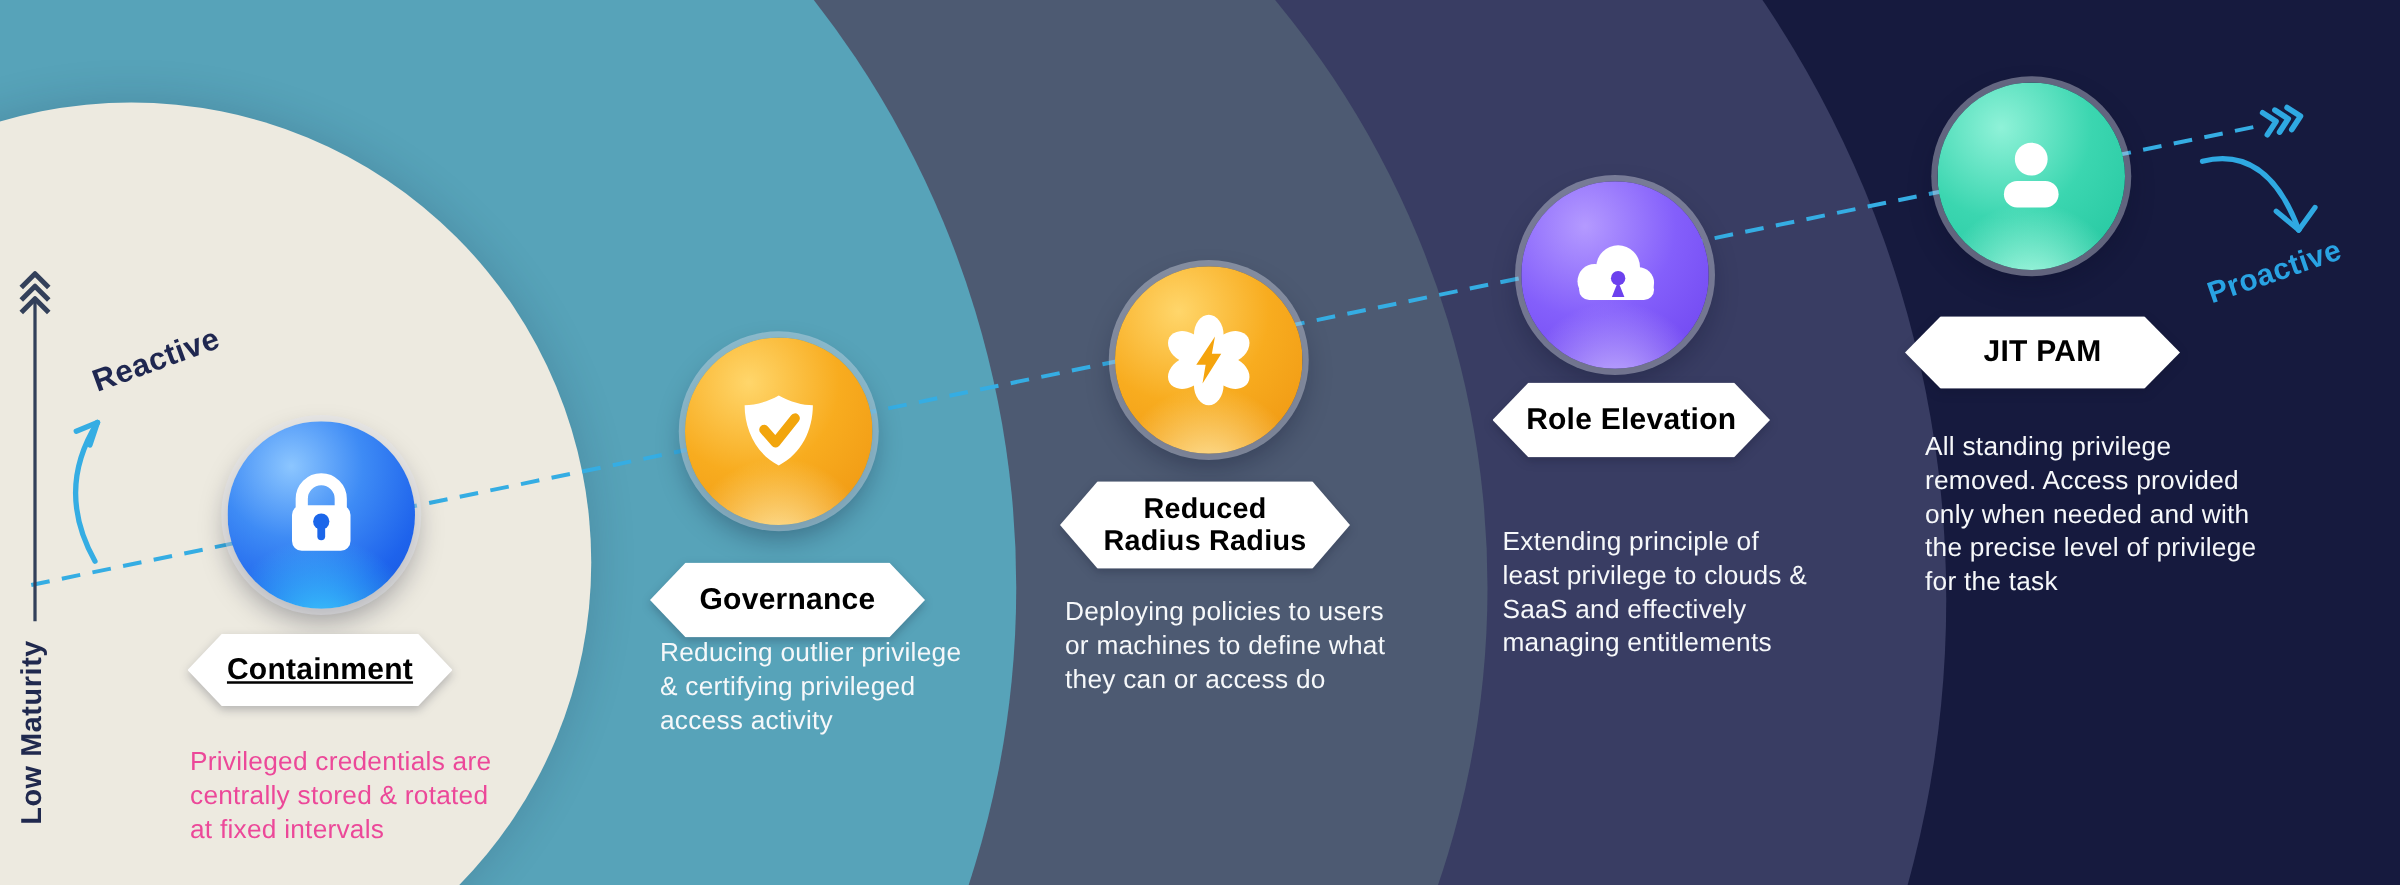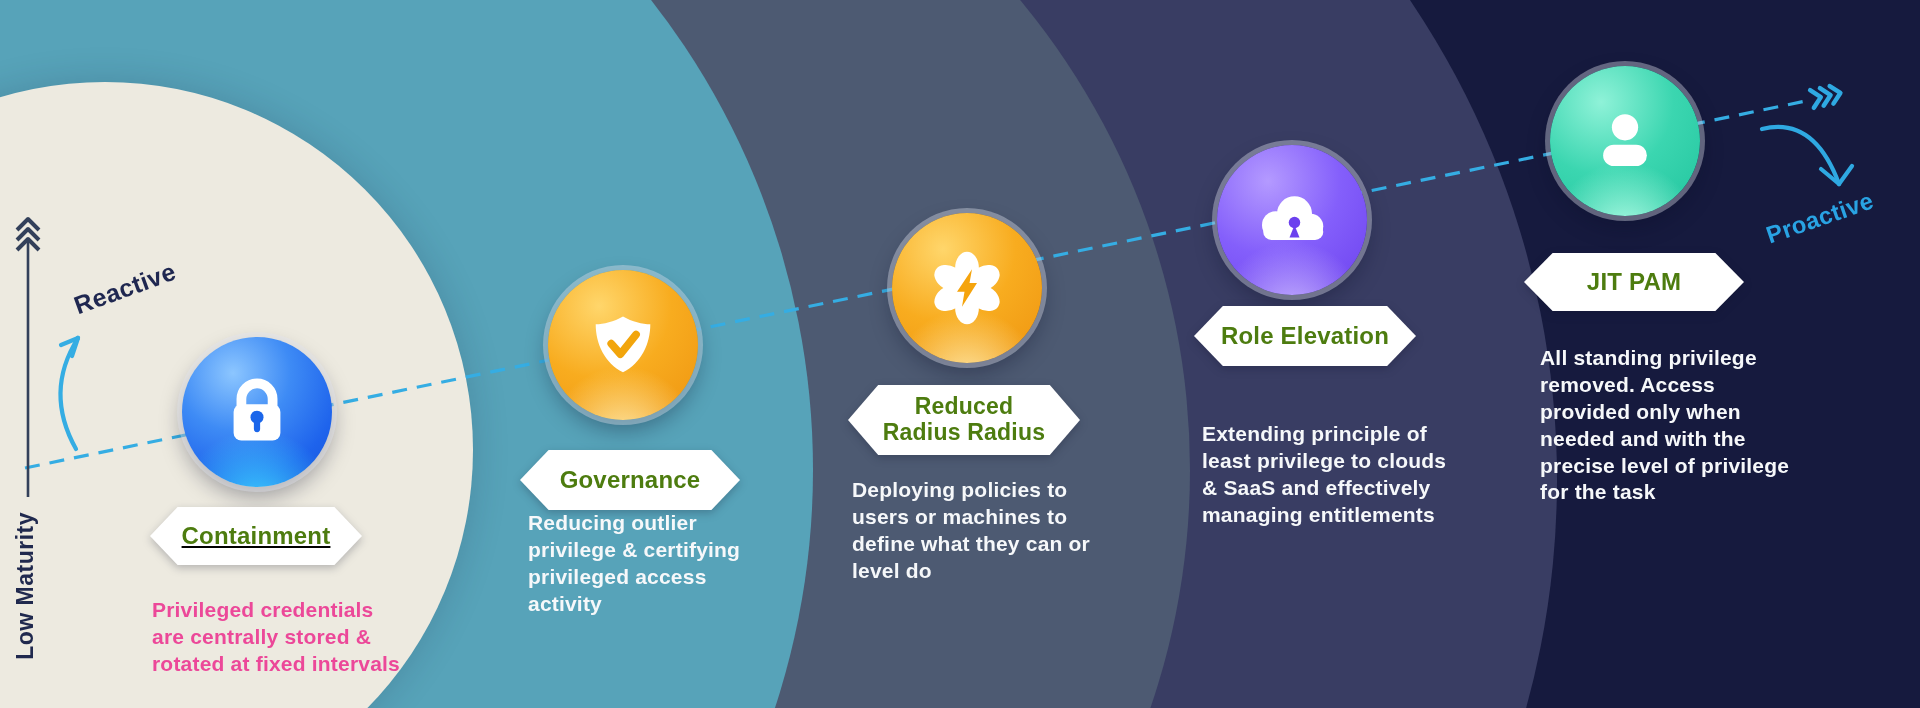--- a/index.html
+++ b/index.html
@@ -34,27 +34,27 @@
   .b-teal{background:radial-gradient(circle at 50% 114%, #B8FFE9 0%, rgba(184,255,233,0) 40%),
           radial-gradient(circle at 34% 24%, #8FF2D8 0%, #3BD6B0 48%, #21C49E 100%);}
   .s1 .ball{left:182px;top:337px;}
   .s2 .ball{left:548px;top:270px;}
   .s3 .ball{left:892px;top:213px;}
   .s4 .ball{left:1217px;top:145px;}
   .s5 .ball{left:1550px;top:66px;}
   .badge-wrap{position:absolute;z-index:11;filter:drop-shadow(0 3px 4px rgba(10,14,40,.25));}
   .badge{width:100%;height:100%;background:#FFFFFF;display:flex;align-items:center;justify-content:center;
          clip-path:polygon(13% 0,87% 0,100% 50%,87% 100%,13% 100%,0 50%);
-         font-weight:700;color:#4d7c0f;text-align:center;line-height:1.12;letter-spacing:.2px;}
+         font-weight:700;color:#000000;text-align:center;line-height:1.12;letter-spacing:.2px;}
   .s1 .badge-wrap{left:150px;top:507px;width:212px;height:58px;text-decoration:underline;} .s1 .badge{font-size:24px;}
   .s2 .badge-wrap{left:520px;top:450px;width:220px;height:60px;} .s2 .badge{font-size:24px;}
   .s3 .badge-wrap{left:848px;top:385px;width:232px;height:70px;} .s3 .badge{font-size:23px;padding:0 26px;}
   .s4 .badge-wrap{left:1194px;top:306px;width:222px;height:60px;} .s4 .badge{font-size:24px;text-align:right;}
   .s5 .badge-wrap{left:1524px;top:253px;width:220px;height:58px;} .s5 .badge{font-size:24px;}
-  .desc{position:absolute;z-index:11;font-size:21px;line-height:1.28;letter-spacing:.2px;font-weight:700;}
+  .desc{position:absolute;z-index:11;font-size:21px;line-height:1.28;letter-spacing:.2px;font-weight:400;}
   .desc-dark{color:#ec4899;}
   .desc-light{color:#F6F8FA;}
   .s1 .desc{left:152px;top:597px;width:258px;}
   .s2 .desc{left:528px;top:510px;width:248px;}
   .s3 .desc{left:852px;top:477px;width:262px;}
   .s4 .desc{left:1202px;top:393px;width:250px;margin-top:28px;}
   .s5 .desc{left:1540px;top:345px;width:266px;}
 </style>
 </head>
 <body>
@@ -140,21 +140,21 @@
           <circle cx="0" cy="0" r="14.5"></circle>
         </g>
         <polygon points="4,-15 -8,3 -2,3 -4,15 8,-4 2,-4" fill="#F5A40D"></polygon>
       </svg>
     </div>
     <div class="badge-wrap">
       <div class="badge">
           <span>Reduced Radius Radius</span>
         </div>
     </div>
-    <div class="desc desc-light">Deploying policies to users or machines to define what they can or level do</div>
+    <div class="desc desc-light">Deploying policies to users or machines to define what they can or access do</div>
   </div>
 
   <div class="stage s4">
     <div class="ball b-purple">
       <svg width="80" height="80" viewBox="-32 -32 64 64">
         <g fill="#FFFFFF">
           <circle cx="-13" cy="4" r="11"></circle>
           <circle cx="2" cy="-5" r="14"></circle>
           <circle cx="15" cy="5" r="10"></circle>
           <rect x="-23" y="3" width="48" height="13" rx="6.5"></rect>

